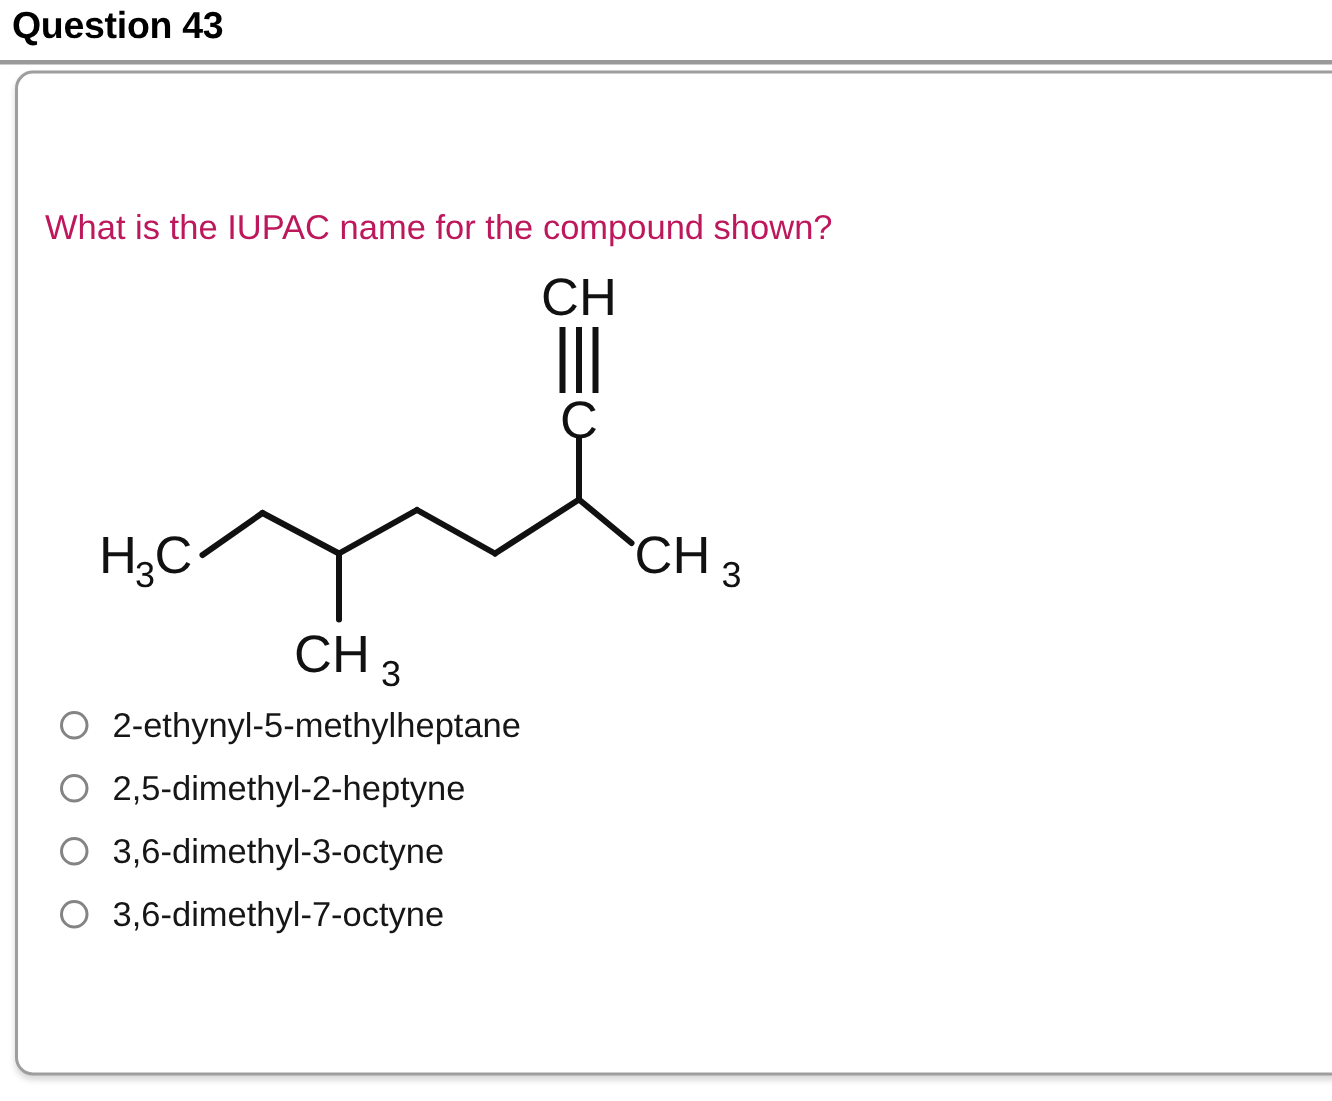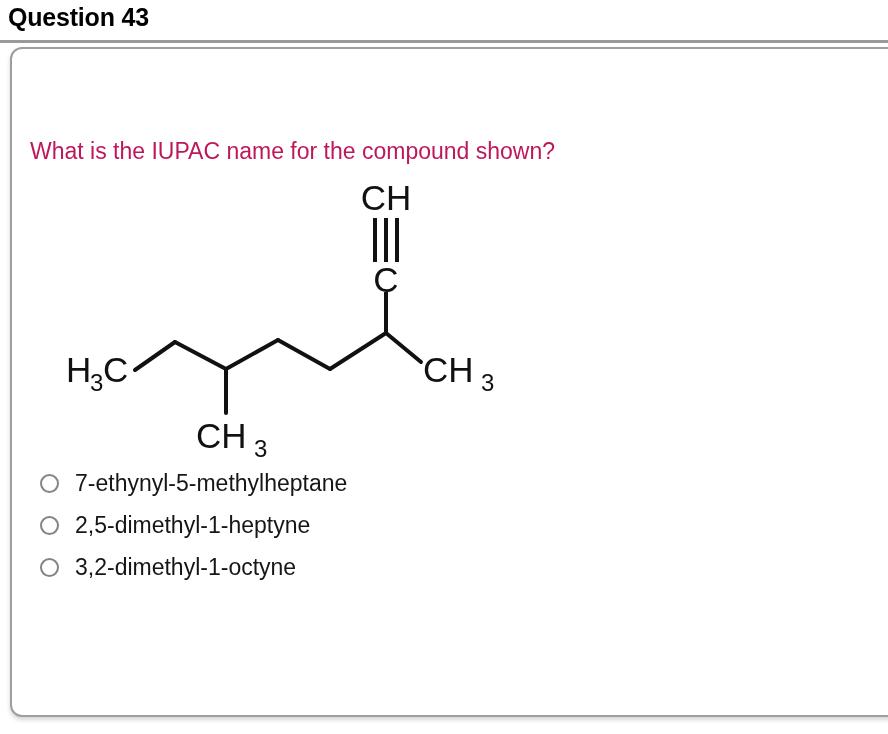--- a/index.html
+++ b/index.html
@@ -161,23 +161,27 @@
     <text class="atom-sub" x="443" y="221" text-anchor="start">3</text>
 
     <text class="atom-label" x="158" y="278" text-anchor="start">CH</text>
     <text class="atom-sub" x="216" y="287" text-anchor="start">3</text>
   </svg>
 </div>
 
 <div class="options">
   <div class="option-row">
     <span class="radio"></span>
-    <span class="option-label">7-ethynyl-5-methylheptane</span>
+    <span class="option-label">2-ethynyl-5-methylheptane</span>
   </div>
   <div class="option-row">
     <span class="radio"></span>
-    <span class="option-label">2,5-dimethyl-1-heptyne</span>
+    <span class="option-label">2,5-dimethyl-2-heptyne</span>
   </div>
   <div class="option-row">
     <span class="radio"></span>
-    <span class="option-label">3,2-dimethyl-1-octyne</span>
+    <span class="option-label">3,6-dimethyl-3-octyne</span>
+  </div>
+  <div class="option-row">
+    <span class="radio"></span>
+    <span class="option-label">3,6-dimethyl-7-octyne</span>
   </div>
 </div>
 
 </body></html>

